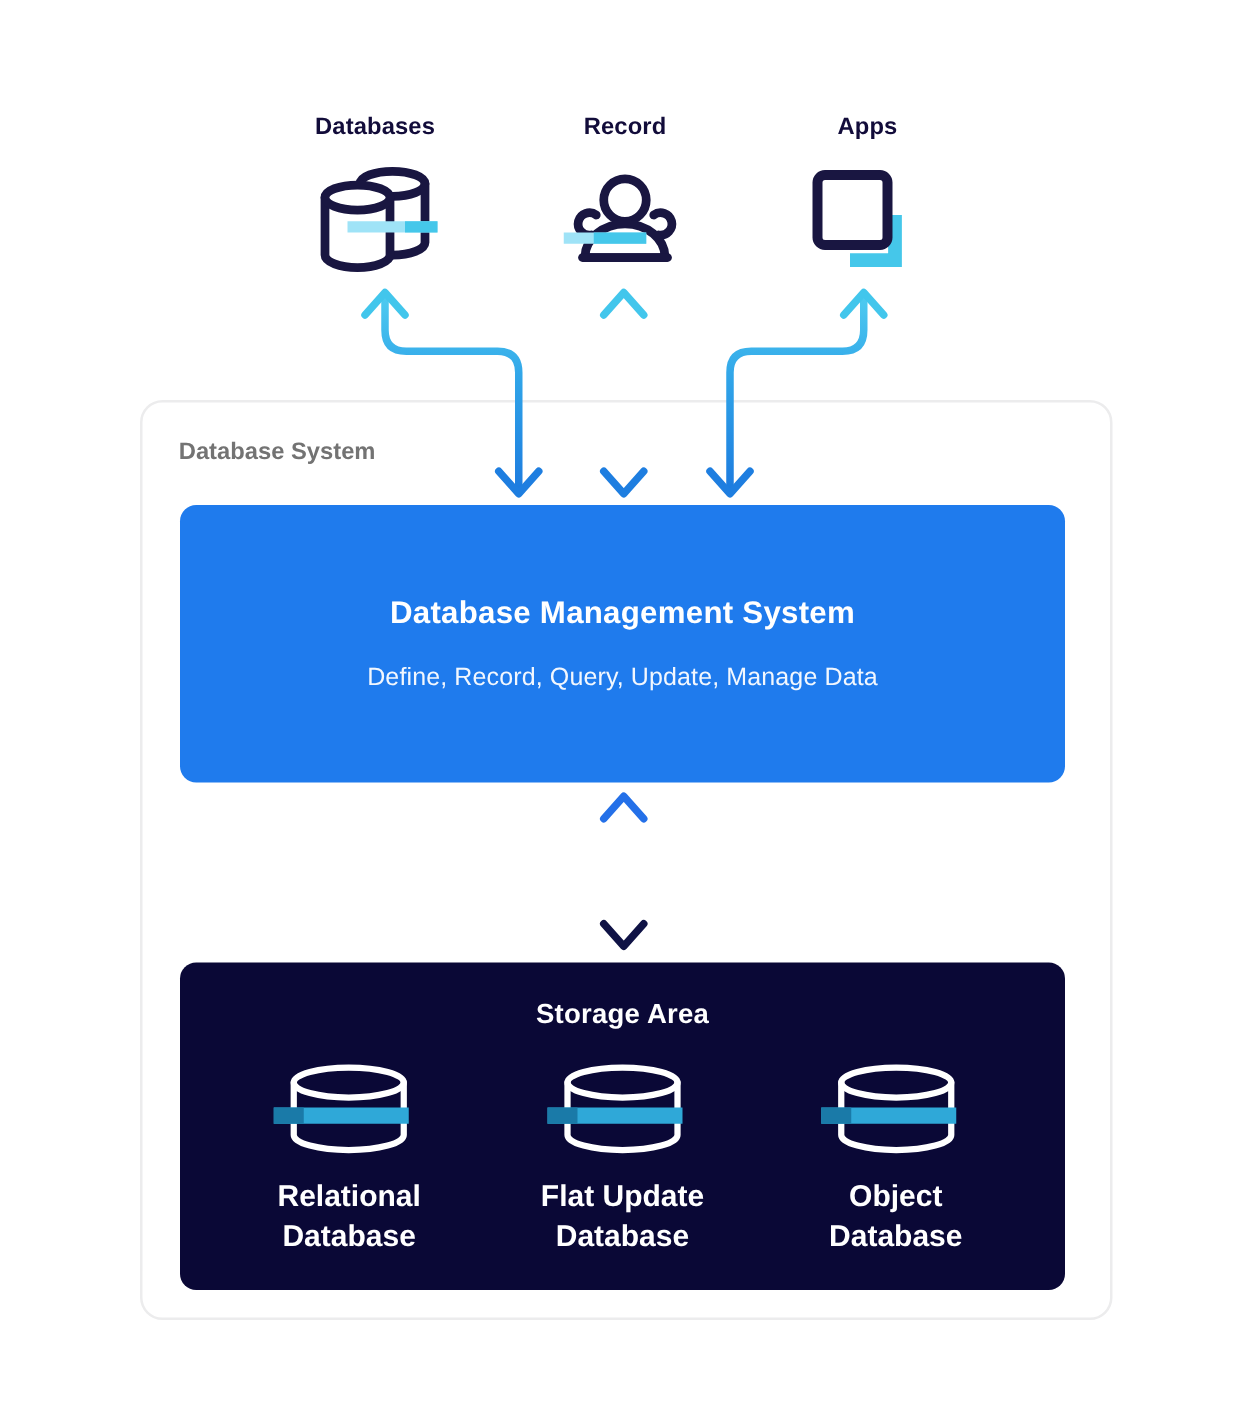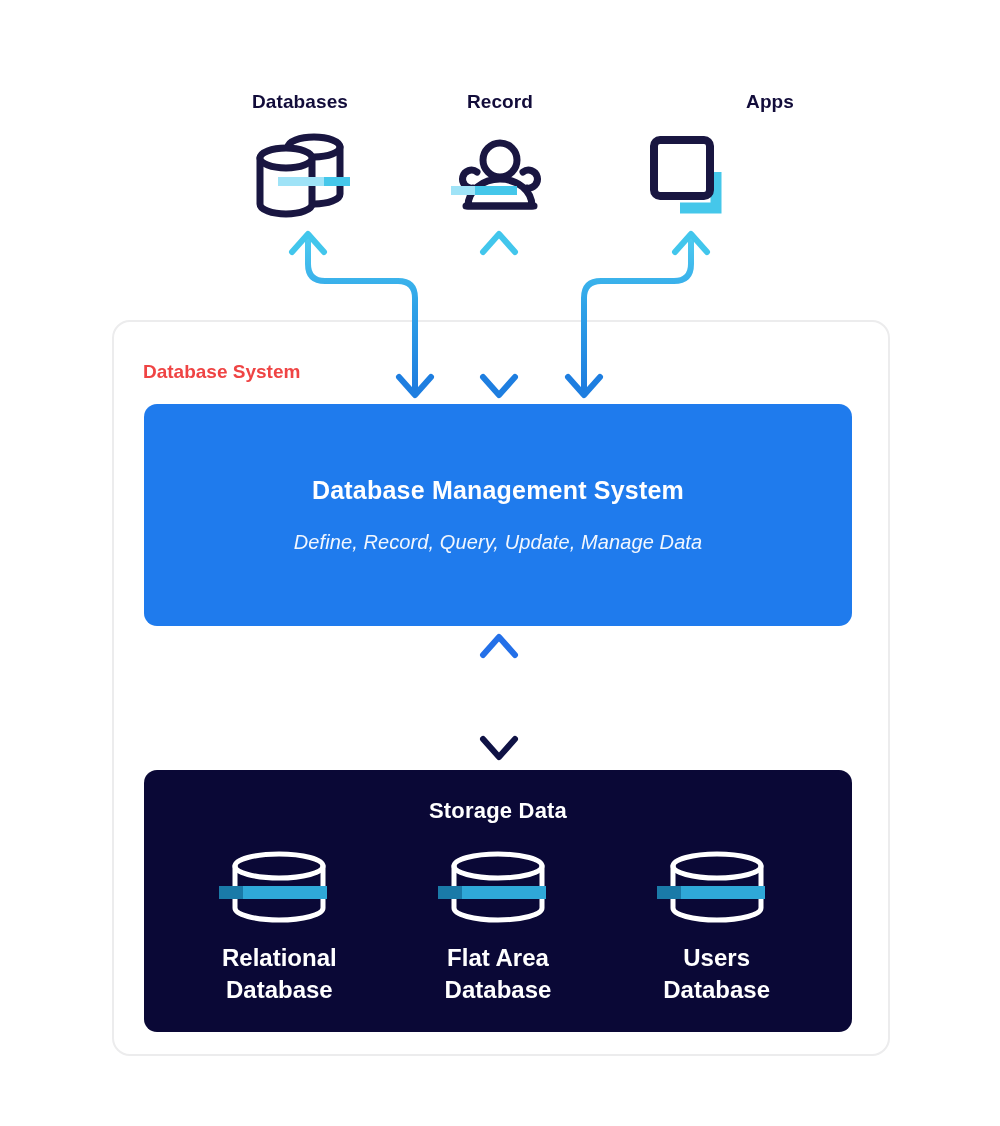--- a/index.html
+++ b/index.html
@@ -35,40 +35,40 @@
   .actor-icon {
     margin-top: 17px;
     height: 92px;
     display: flex;
     align-items: center;
     justify-content: center;
   }
 
   #actor-databases { left: 200px; top: 92px; }
   #actor-users     { left: 400px; top: 92px; }
-  #actor-apps      { left: 594px; top: 92px; text-align: right; }
+  #actor-apps      { left: 594px; top: 92px; }
 
   
   #db-system-frame {
     position: absolute;
     left: 112px;
     top: 320px;
     width: 778px;
     height: 736px;
     border: 2px solid #ececed;
     border-radius: 18px;
     background: #ffffff;
   }
   #db-system-label {
     position: absolute;
     left: 143px;
-    top: 362px;
+    top: 352px;
     font-size: 19px;
     font-weight: bold;
-    color: #ef4444;
+    color: #737373;
     line-height: 1;
   }
 
   
   #dbms-panel {
     position: absolute;
     left: 144px;
     top: 404px;
     width: 708px;
     height: 222px;
@@ -86,21 +86,20 @@
     letter-spacing: 0.2px;
     line-height: 1;
   }
   #dbms-subtitle {
     margin-top: 29px;
     font-size: 20px;
     font-weight: normal;
     color: #f2f7fe;
     letter-spacing: 0.1px;
     line-height: 1;
-    font-style: italic;
   }
 
   
   #storage-panel {
     position: absolute;
     left: 144px;
     top: 770px;
     width: 708px;
     height: 262px;
     background: #0a0836;
@@ -216,21 +215,21 @@
 
   <div id="db-system-frame"></div>
   <div id="db-system-label">Database System</div>
 
   <div id="dbms-panel">
     <div id="dbms-title">Database Management System</div>
     <div id="dbms-subtitle">Define, Record, Query, Update, Manage Data</div>
   </div>
 
   <div id="storage-panel">
-    <div id="storage-title">Storage Data</div>
+    <div id="storage-title">Storage Area</div>
     <div id="store-row">
 
       <div class="store-item">
         <div class="store-icon">
           <svg width="132" height="80" viewBox="0 0 132 80">
             <g fill="none" stroke="#ffffff" stroke-width="5" stroke-linejoin="round" stroke-linecap="round">
               <ellipse cx="66" cy="16" rx="44" ry="12"></ellipse>
               <path d="M22 16 L22 58 A44 12 0 0 0 110 58 L110 16"></path>
             </g>
             <rect x="6" y="36" width="108" height="13" fill="#2fa8d8"></rect>
@@ -248,38 +247,38 @@
           <svg width="132" height="80" viewBox="0 0 132 80">
             <g fill="none" stroke="#ffffff" stroke-width="5" stroke-linejoin="round" stroke-linecap="round">
               <ellipse cx="66" cy="16" rx="44" ry="12"></ellipse>
               <path d="M22 16 L22 58 A44 12 0 0 0 110 58 L110 16"></path>
             </g>
             <rect x="6" y="36" width="108" height="13" fill="#2fa8d8"></rect>
             <rect x="6" y="36" width="24" height="13" fill="#1a7aa8"></rect>
           </svg>
         </div>
         <div class="store-label">
-          <div>Flat Area</div>
+          <div>Flat Update</div>
           <div>Database</div>
         </div>
       </div>
 
       <div class="store-item">
         <div class="store-icon">
           <svg width="132" height="80" viewBox="0 0 132 80">
             <g fill="none" stroke="#ffffff" stroke-width="5" stroke-linejoin="round" stroke-linecap="round">
               <ellipse cx="66" cy="16" rx="44" ry="12"></ellipse>
               <path d="M22 16 L22 58 A44 12 0 0 0 110 58 L110 16"></path>
             </g>
             <rect x="6" y="36" width="108" height="13" fill="#2fa8d8"></rect>
             <rect x="6" y="36" width="24" height="13" fill="#1a7aa8"></rect>
           </svg>
         </div>
         <div class="store-label">
-          <div>Users</div>
+          <div>Object</div>
           <div>Database</div>
         </div>
       </div>
 
     </div>
   </div>
 
   <svg id="arrow-layer" viewBox="0 0 1000 1126">
     <defs>
       <linearGradient id="gradCyanBlue" x1="0" y1="0" x2="0" y2="1">

